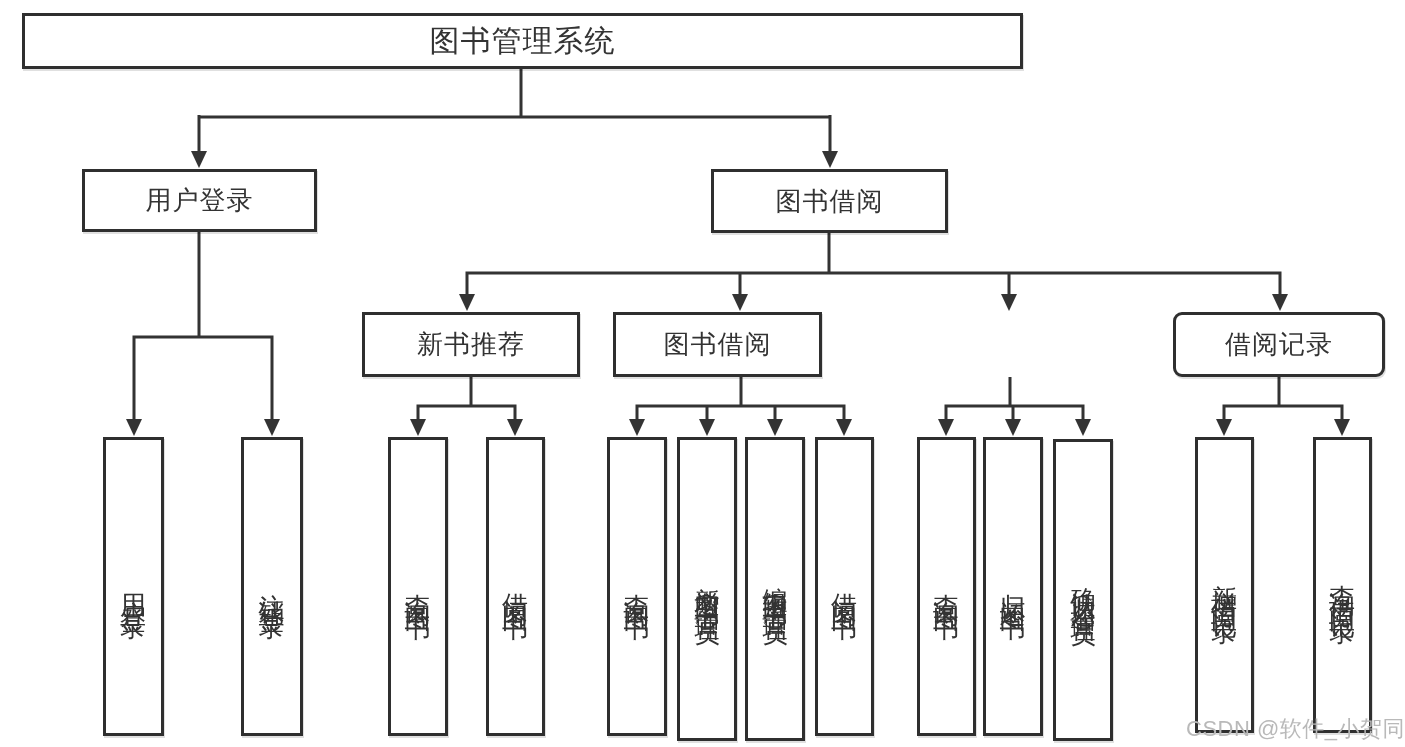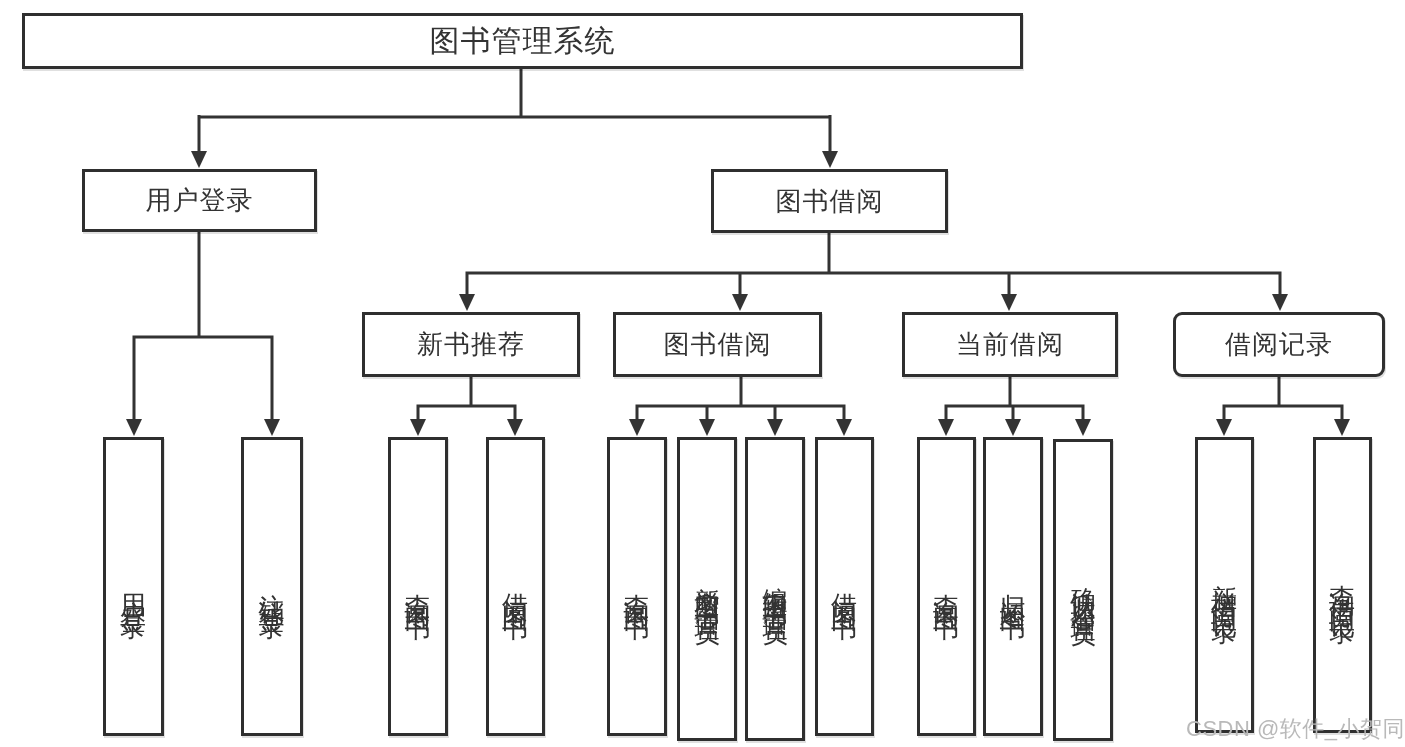--- a/index.html
+++ b/index.html
@@ -98,23 +98,20 @@
   <div class="node hnode" style="left:711px; top:169px; width:237px; height:64px;">
     <span>图书借阅</span>
   </div>
 
   <div class="node hnode" style="left:362px; top:312px; width:218px; height:65px;align-items:center;">
     <span>新书推荐</span>
   </div>
   <div class="node hnode" style="left:613px; top:312px; width:209px; height:65px;text-align:right;">
     <span>图书借阅</span>
   </div>
-  <div class="node hnode" style="left:902px; top:312px; width:216px; height:65px;">
-    <span>当前借阅</span>
-  </div>
   <div class="node hnode" style="left:1173px; top:312px; width:212px; height:65px;border-radius:9px;">
     <span>借阅记录</span>
   </div>
 
   <div class="node vnode" style="left:103px; top:437px; width:61px; height:299px;">
     <span>用户登录</span>
   </div>
   <div class="node vnode" style="left:241px; top:437px; width:62px; height:299px;">
     <span>注销登录</span>
   </div>

